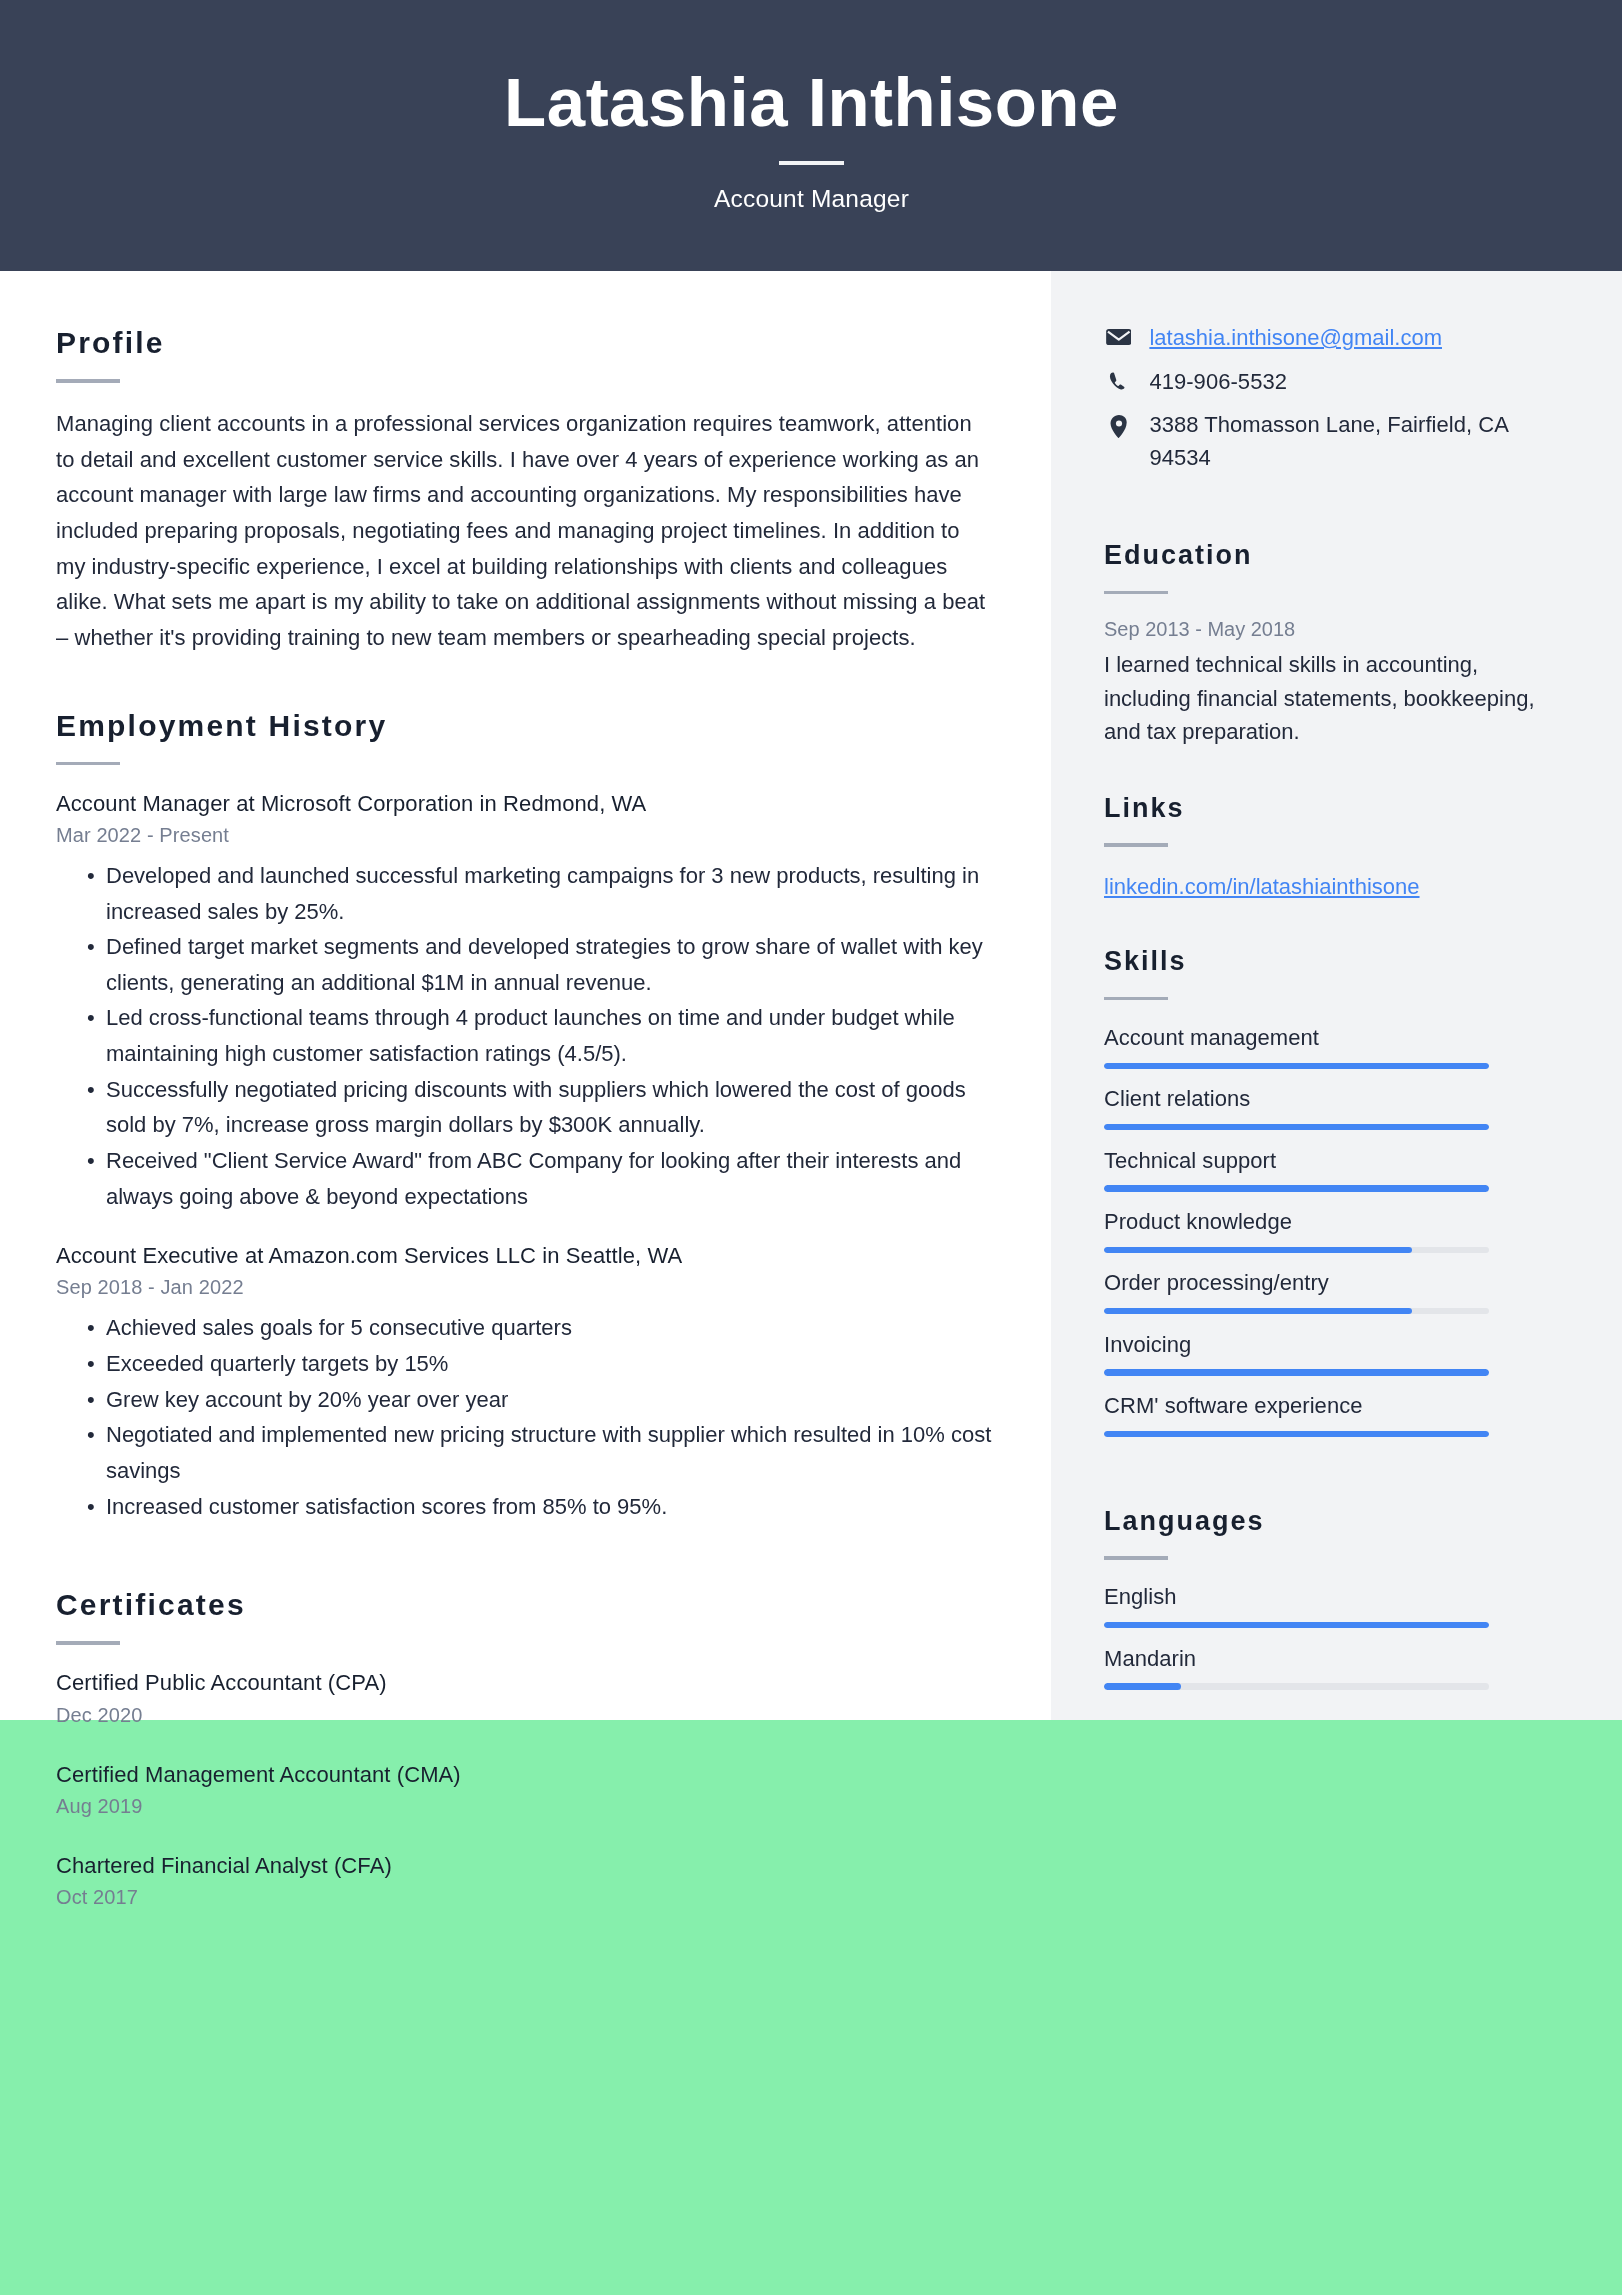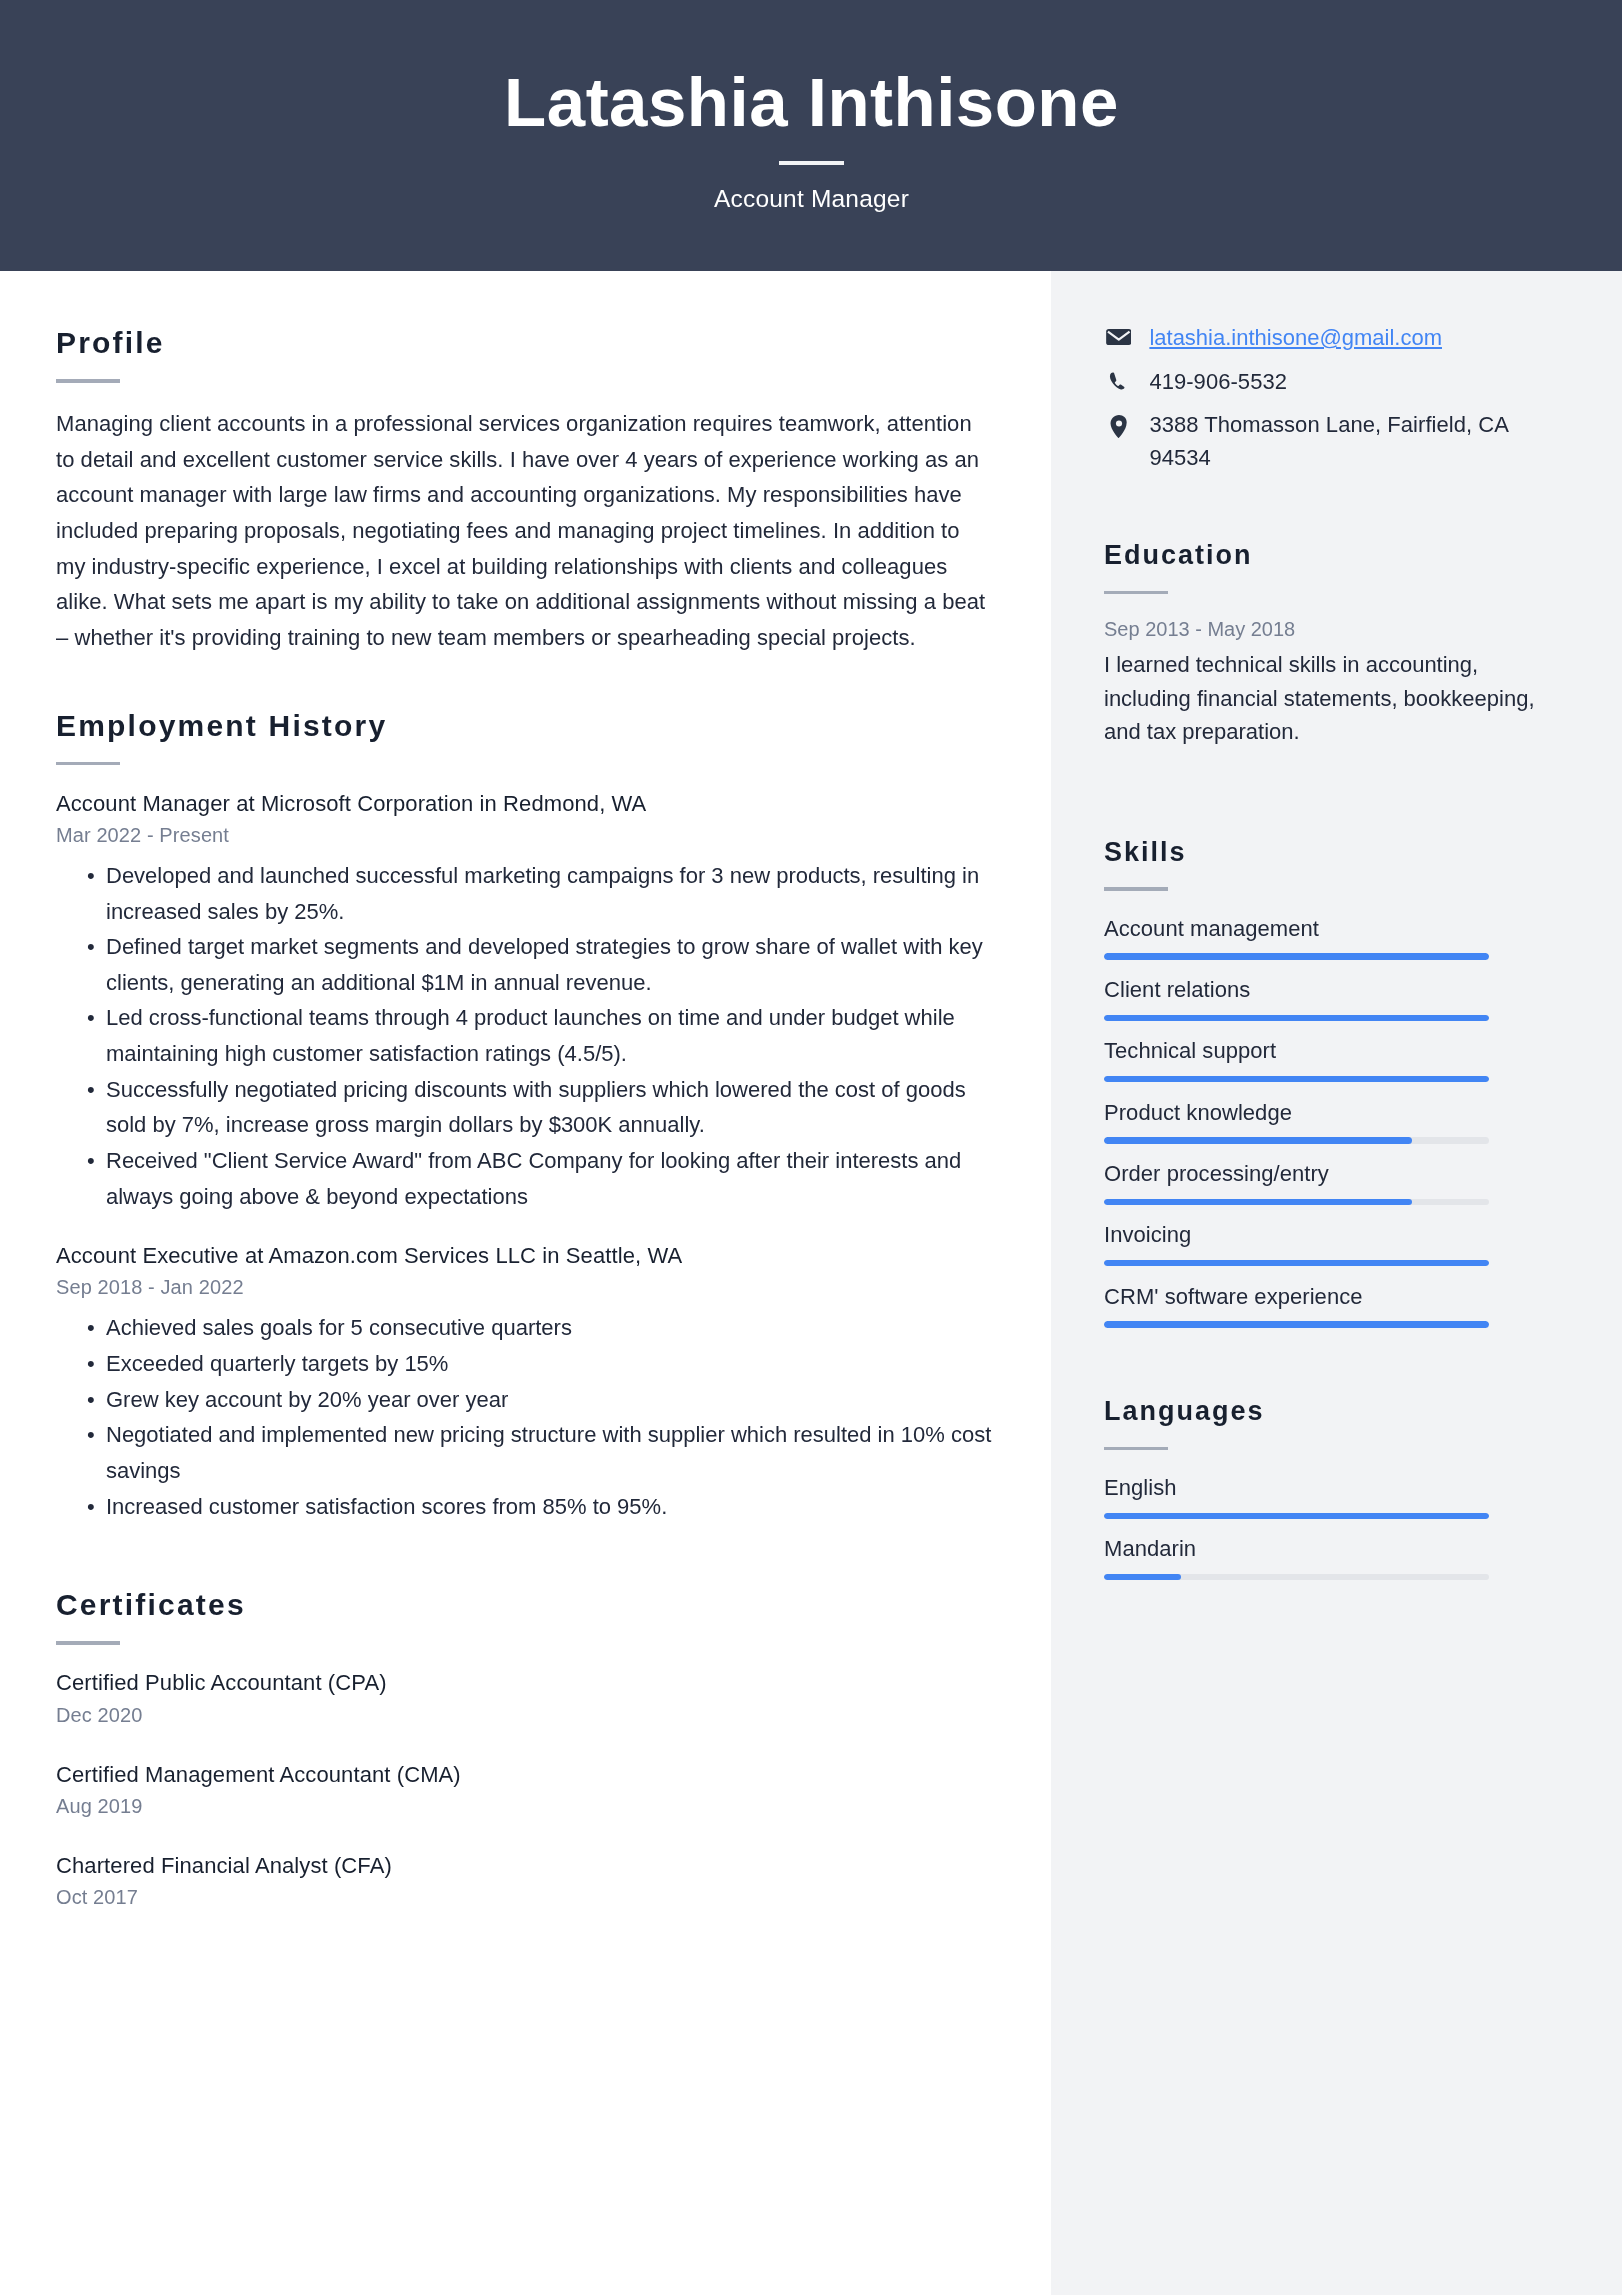--- a/index.html
+++ b/index.html
@@ -48,21 +48,21 @@
     font-size: 24.5px;
     font-weight: normal;
     letter-spacing: 0.2px;
     text-align: center;
   }
 
   
   .body-wrap {
     display: flex;
     align-items: stretch;
-    height: 2025px;
+    height: 1449px;
   }
   .col-left {
     width: 1051px;
     background: #ffffff;
     padding: 55px 59px 0 56px;
   }
   .col-right {
     width: 572px;
     background: #f2f3f5;
     padding: 51px 62px 16px 53px;
@@ -328,20 +328,25 @@
 
       <div class="section">
         <div class="section-head sm">Education</div>
         <div class="section-rule"></div>
         <div class="edu-date">Sep 2013 - May 2018</div>
         <div class="edu-desc">I learned technical skills in accounting, including financial statements, bookkeeping, and tax preparation.</div>
       </div>
 
       <div class="gap-links"></div>
 
+      <div class="section">
+        <div class="section-head sm">Links</div>
+        <div class="section-rule"></div>
+        <a class="link">linkedin.com/in/latashiainthisone</a>
+      </div>
 
       <div class="gap-skills"></div>
 
       <div class="section">
         <div class="section-head sm">Skills</div>
         <div class="section-rule"></div>
 
         <div class="skill-item">
           <div class="skill-label">Account management</div>
           <div class="skill-track">

